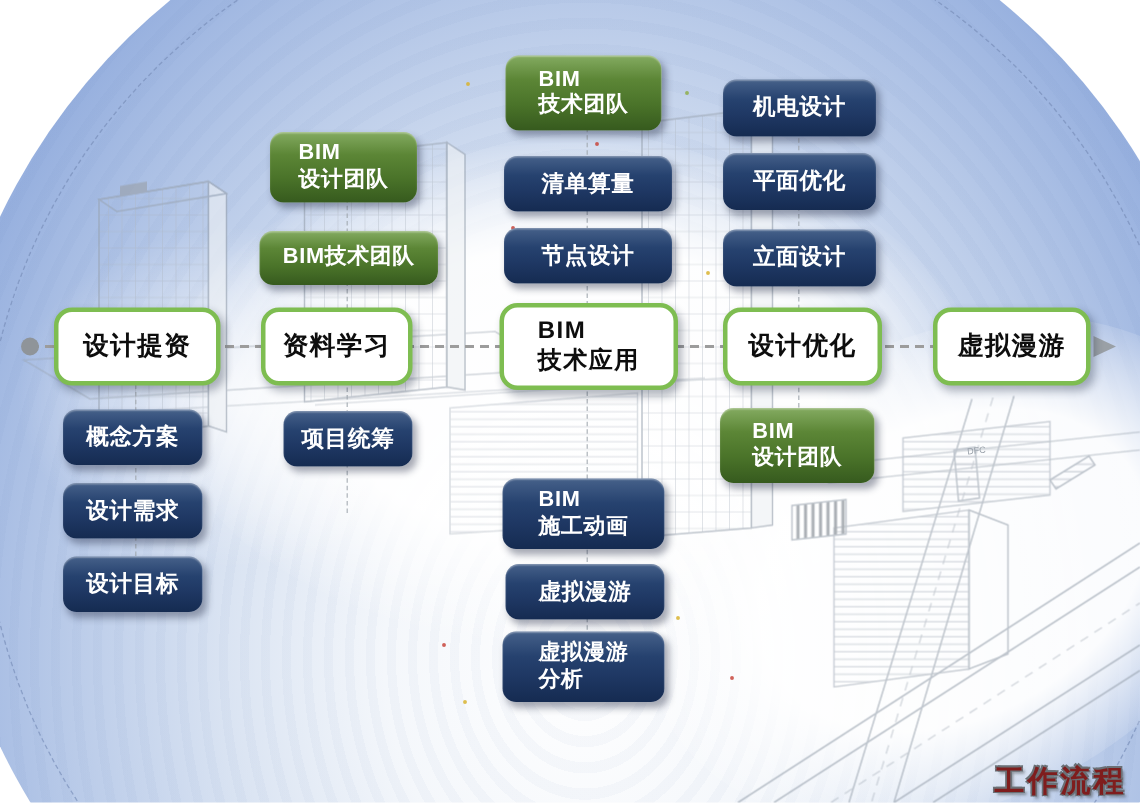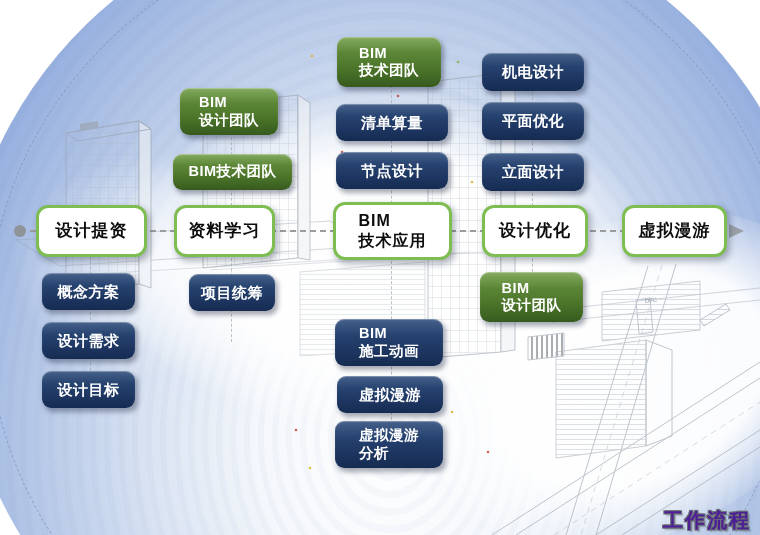--- a/index.html
+++ b/index.html
@@ -29,21 +29,21 @@
        font-weight:bold;white-space:pre-line;border-radius:9px;line-height:1.18}
   .dbox{color:#fff;font-size:15px;letter-spacing:.5px;
         background:linear-gradient(180deg,#46618a 0%,#26426f 35%,#1f3864 62%,#152b51 100%);
         box-shadow:2.5px 3.5px 5px rgba(25,35,60,.38), inset 0 1px 1px rgba(255,255,255,.33)}
   .dbox.two{font-size:14.5px}
   .gbox{color:#fff;font-size:14.5px;letter-spacing:.5px;
         background:linear-gradient(180deg,#84ab61 0%,#5c8636 32%,#4a7329 66%,#365a1e 100%);
         box-shadow:2.5px 3.5px 5px rgba(25,35,60,.38), inset 0 1px 1px rgba(255,255,255,.35)}
   .sbox{color:#0d0d0d;font-size:17px;background:#fff;border:3px solid #7ebd51;border-radius:12px;
         letter-spacing:1px;box-shadow:2.5px 3.5px 6px rgba(25,35,60,.33)}
-  .wm{position:absolute;right:9px;bottom:1px;font-size:20px;font-weight:bold;color:#4c1d95;letter-spacing:2px;
+  .wm{position:absolute;right:9px;bottom:1px;font-size:20px;font-weight:bold;color:#7f1d1d;letter-spacing:2px;
       text-shadow:-1px -1px 0 #6a7076,1px -1px 0 #6a7076,-1px 1px 0 #6a7076,1px 1px 0 #6a7076,2px 2px 2px rgba(80,86,92,.6)}
 </style>
 </head>
 <body>
 
 <div id="screen">
 
   <div class="sphere"></div>
   <div class="rim"></div>
   <div class="blob b1"></div>

